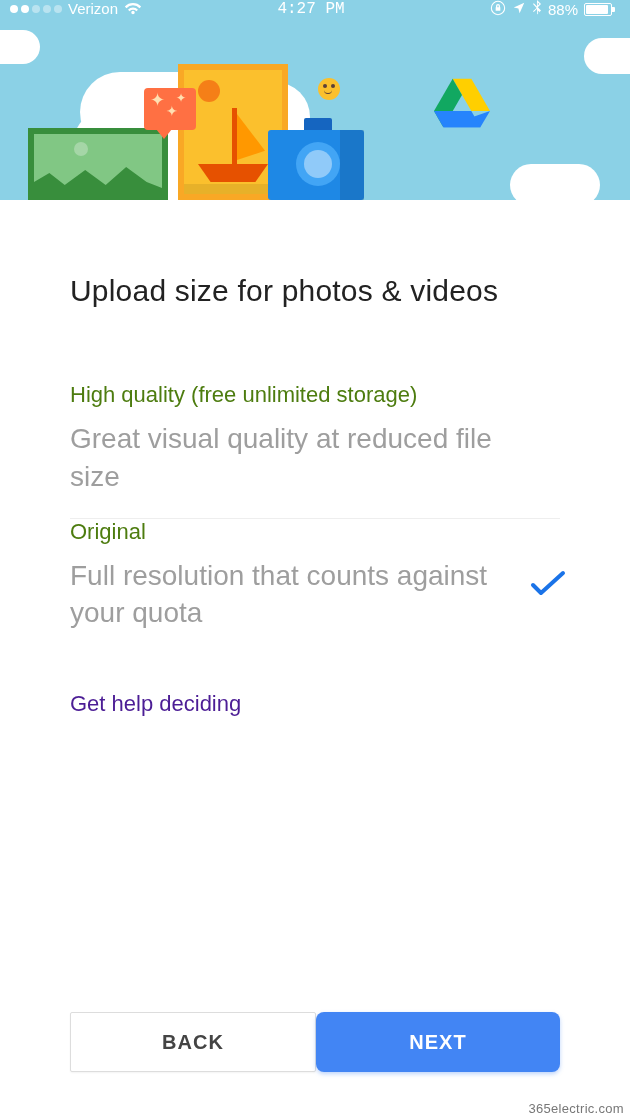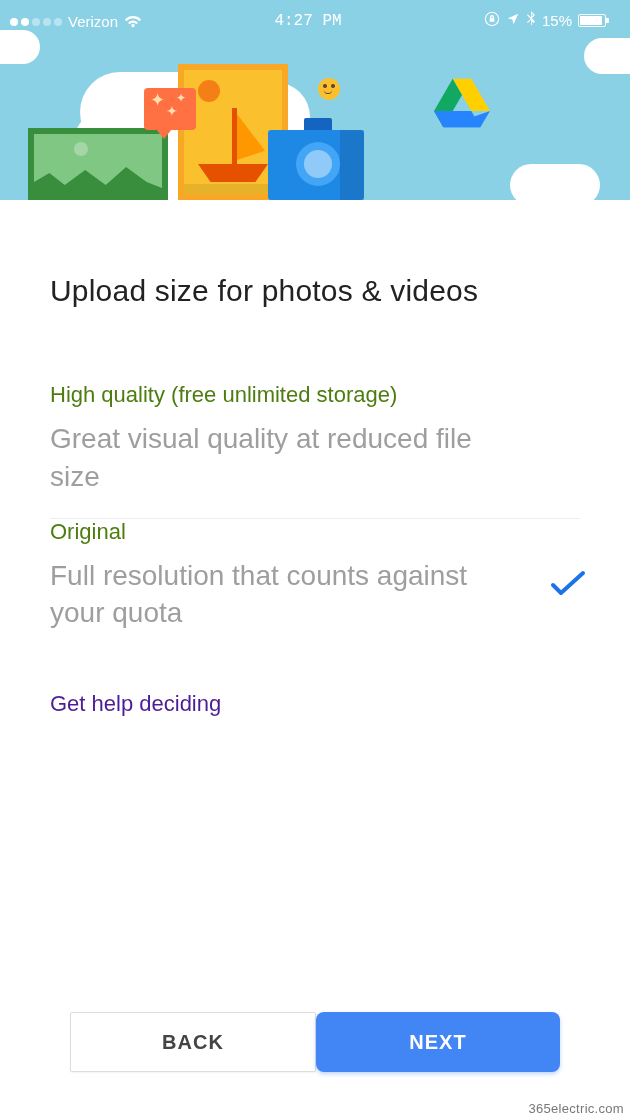--- a/index.html
+++ b/index.html
@@ -1,20 +1,20 @@
 <!DOCTYPE html>
 <html><head>
 <meta charset="utf-8">
 <style>
   * { box-sizing: border-box; margin: 0; padding: 0; }
   html, body { width: 630px; height: 1120px; font-family: -apple-system, Helvetica, Arial, sans-serif; background: #fff; overflow: hidden; }
   .screen { width: 630px; height: 1120px; position: relative; background: #fff; }
 
   
-  .statusbar { position: absolute; top:0; left:0; right:14px; height:30px; color:#fff; font-size:16px; display:flex; align-items:flex-end; z-index:50; }
+  .statusbar { position: absolute; top:0; left:0; right:8px; height:30px; color:#fff; font-size:16px; display:flex; align-items:flex-start; z-index:50; }
   .sb-left { display:flex; align-items:center; gap:6px; padding-left:10px; }
   .sig-dots { display:flex; gap:3px; align-items:center; }
   .sig-dots span { width:8px; height:8px; border-radius:50%; background:rgba(255,255,255,0.4); display:inline-block; }
   .sig-dots span.on { background:#fff; }
   .sb-carrier { font-size:15px; }
   .wifi { width:18px; height:14px; position:relative; }
   .sb-center { position:absolute; left:50%; transform:translateX(-50%); font-size:16px; font-weight:500;font-family:Liberation Mono, monospace; }
   .sb-right { margin-left:auto; display:flex; align-items:center; gap:6px; padding-right:10px; font-size:15px; }
   .battery { width:28px; height:13px; border:1.5px solid #fff; border-radius:2px; position:relative; }
   .battery::after { content:""; position:absolute; right:-4px; top:3px; width:3px; height:5px; background:#fff; border-radius:0 1px 1px 0; }
@@ -51,21 +51,21 @@
 
   .camera { position:absolute; left:268px; bottom:0; width:96px; height:70px; background:#1e88e5; border-radius:3px; }
   .camera::before { content:""; position:absolute; top:-12px; left:36px; width:28px; height:12px; background:#1565c0; border-radius:2px 2px 0 0; }
   .camera .lens { position:absolute; top:12px; left:28px; width:44px; height:44px; border-radius:50%; background:#42a5f5; }
   .camera .lens::after { content:""; position:absolute; inset:8px; border-radius:50%; background:#90caf9; }
   .camera .shade { position:absolute; right:0; top:0; bottom:0; width:24px; background:rgba(0,0,0,.12); }
 
   .drive { position:absolute; top:78px; right:140px; width:56px; height:50px; }
 
   
-  .content { position:absolute; top:248px; left:0; right:0; bottom:0; padding:0 50px; }
+  .content { position:absolute; top:248px; left:0; right:0; bottom:0; padding:0 70px; }
   .title { font-size:30px; font-weight:500; color:#222; letter-spacing:.2px; margin-top:26px; }
   .options { margin-top:74px; }
   .option { padding:0 0 22px 0; position:relative; }
   .divider { height:1px; background:#eee; }
   .opt-title { font-size:22px; color:#4d7c0f; }
   .opt-desc { font-size:28px; color:#9e9e9e; margin-top:12px; line-height:1.35; padding-right:58px; }
   .check { position:absolute; right:-6px; top:50%; transform:translateY(-50%); color:#1a73e8; }
   .helplink { margin-top:37px; font-size:22px; color:#4c1d95; display:inline-block; }
 
   
@@ -150,21 +150,21 @@
       <span>
         <svg width="14" height="14" viewBox="0 0 24 24">
             <path d="M3 11l18-8-8 18-2-8z" fill="#fff"></path>
           </svg>
       </span>
       <span>
         <svg width="10" height="16" viewBox="0 0 12 20">
             <path d="M6 0l5 5-4 4 4 4-5 5V11L2 15l-1-1 4.5-4L1 5l1-1 4 4V0zm1 3v4l2-2-2-2zm0 10v4l2-2-2-2z" fill="#fff"></path>
           </svg>
       </span>
-      <span>15%</span>
+      <span>88%</span>
       <span class="battery">
           <span class="fill"></span>
         </span>
     </div>
   </div>
 
   <div class="content">
     <h1 class="title">Upload size for photos &amp; videos</h1>
 
     <div class="options">

